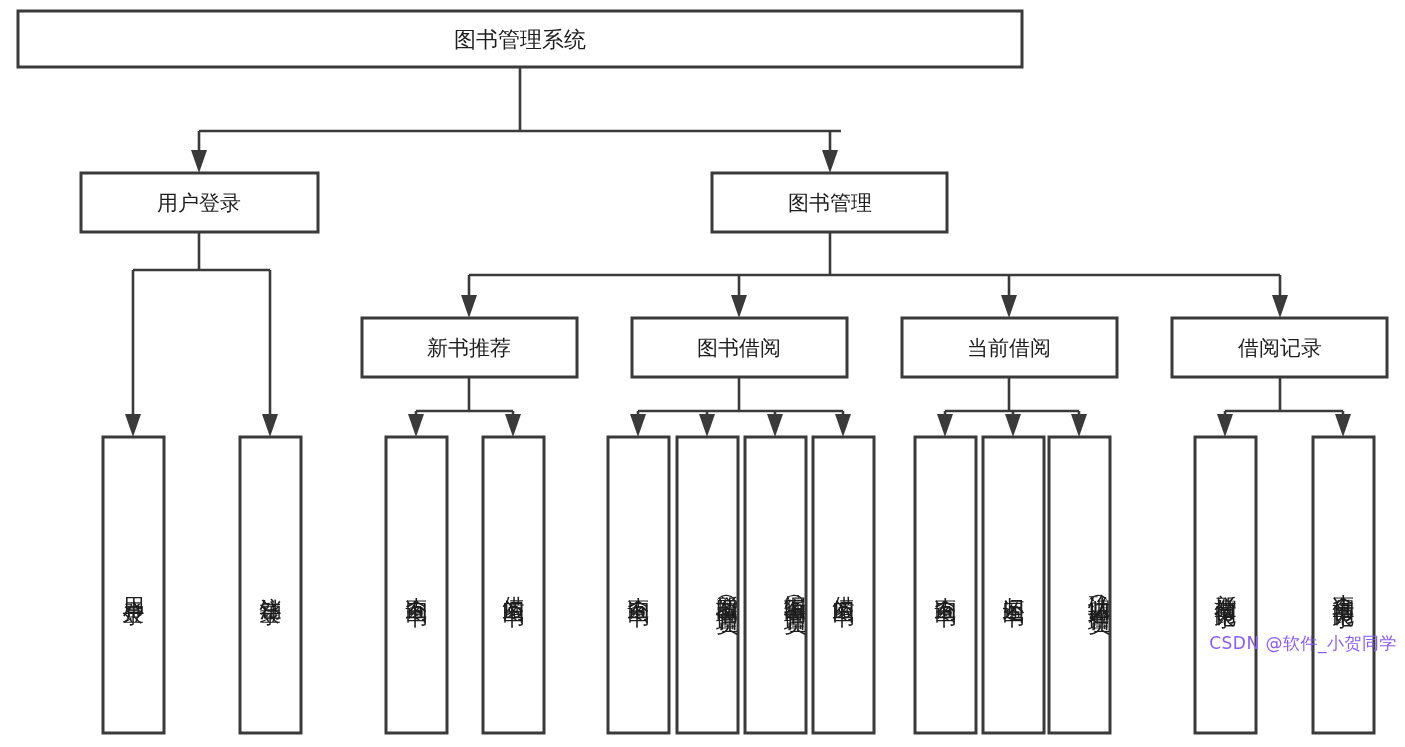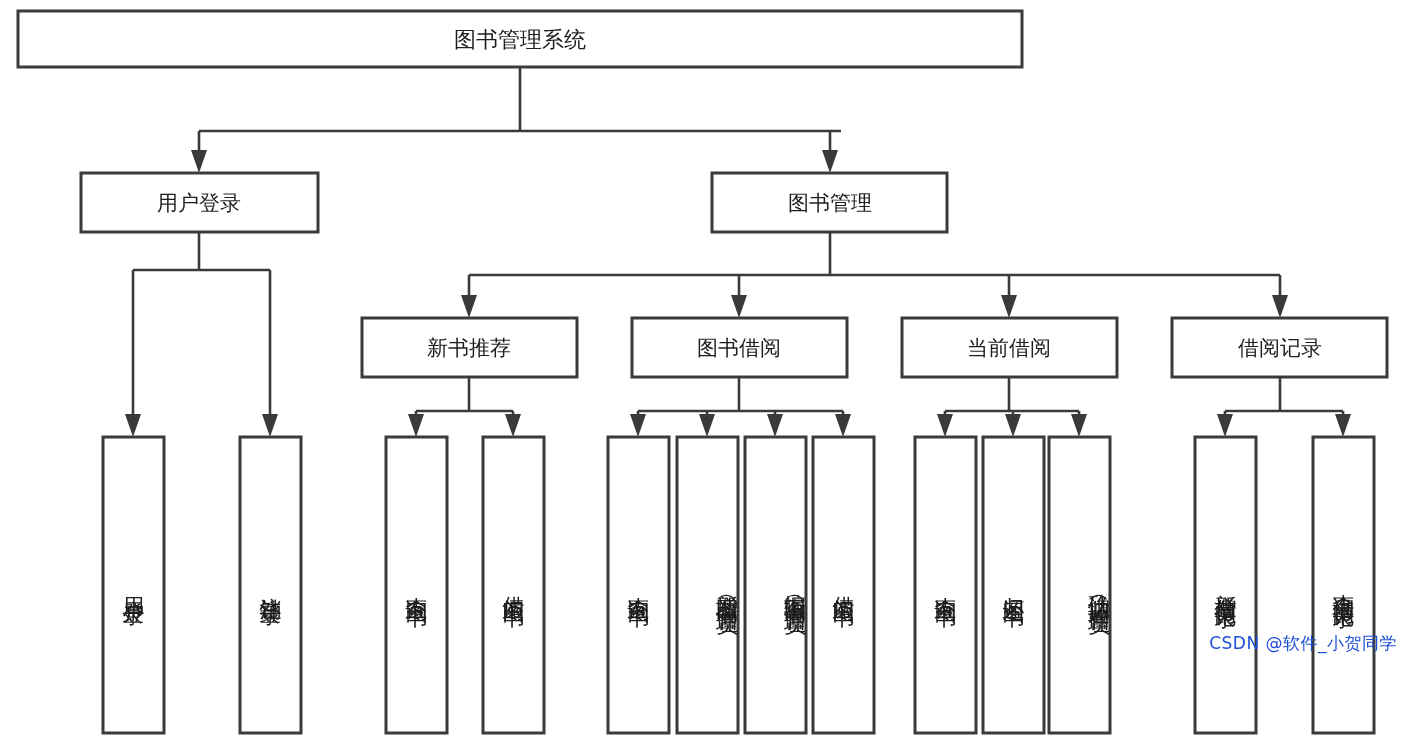--- a/index.html
+++ b/index.html
@@ -67,21 +67,21 @@
     display: flex;
     align-items: center;
     justify-content: center;
   }
   .watermark {
     position: absolute;
     right: 8px;
     bottom: 6px;
     font-family: "DejaVu Sans", "Liberation Sans", sans-serif;
     font-size: 17px;
-    color: #1d4ed8;
+    color: #8b5cf6;
     white-space: nowrap;
     letter-spacing: 0.5px;
   }
 </style>
 </head>
 <body>
 
 <div id="diagram-root">
 
   <svg class="diagram-canvas" viewBox="0 0 1405 747" xmlns="http://www.w3.org/2000/svg">

